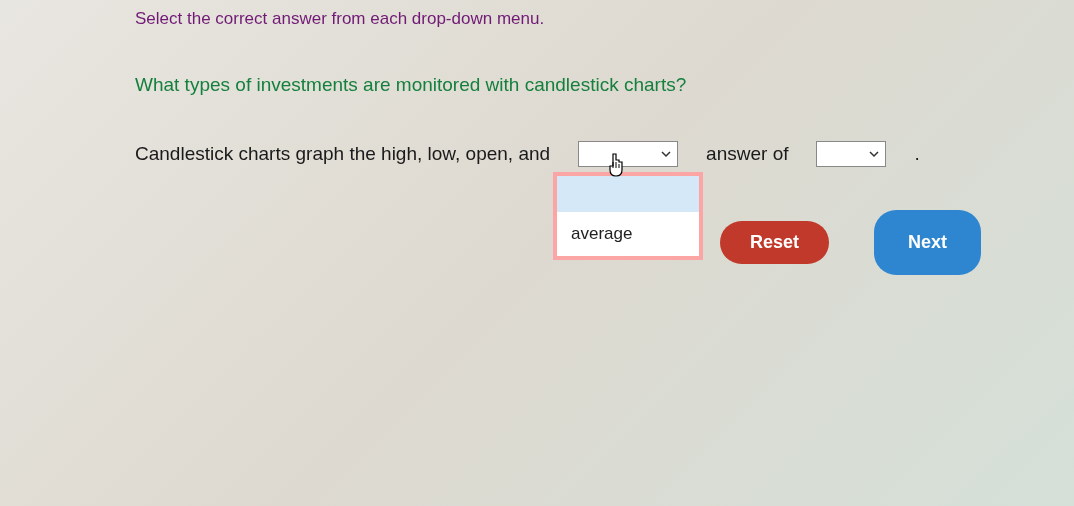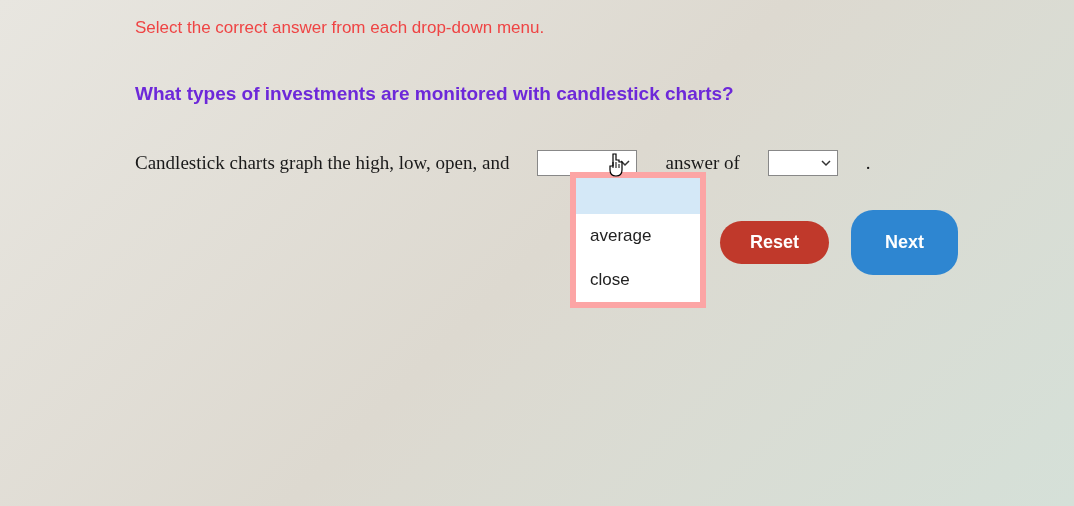--- a/index.html
+++ b/index.html
@@ -11,40 +11,39 @@
       font-family: Arial, Helvetica, sans-serif;
       background: linear-gradient(135deg, #e8e6e0 0%, #ddd9d0 50%, #d5e0d8 100%);
       width: 1074px;
       height: 506px;
       padding: 0 40px;
       position: relative;
       overflow: hidden;
     }
     .instruction {
       font-size: 17px;
-      color: #ef4444;
-      padding-top: 18px;
+      color: #701a75;
+      padding-top: 9px;
       padding-left: 95px;
     }
     .question {
       font-size: 19px;
-      color: #6d28d9;
+      color: #15803d;
       padding-top: 45px;
       padding-left: 95px;
-      font-weight: 700;
+      font-weight: 400;
     }
     .sentence-row {
       display: flex;
       align-items: center;
       padding-top: 45px;
       padding-left: 95px;
       font-size: 19px;
       color: #1a1a1a;
       gap: 28px;
-      font-family: Liberation Serif, serif;
     }
     .dropdown-box {
       width: 100px;
       height: 26px;
       background: #fff;
       border: 1px solid #888;
       position: relative;
       display: inline-flex;
       align-items: center;
       justify-content: flex-end;
@@ -66,43 +65,43 @@
       position: absolute;
       left: 605px;
       top: 152px;
       font-size: 22px;
       color: #000;
       z-index: 20;
       pointer-events: none;
     }
     .dropdown-list {
       position: absolute;
-      left: 570px;
+      left: 553px;
       top: 172px;
-      width: 136px;
+      width: 150px;
       background: #fff;
-      border: 6px solid #fca5a5;
+      border: 4px solid #fca5a5;
       z-index: 15;
     }
     .dropdown-item {
       padding: 12px 14px;
       font-size: 17px;
       color: #222;
       cursor: pointer;
     }
     .dropdown-item.empty {
       height: 36px;
       background: #d4e8f7;
     }
     .buttons-row {
       position: absolute;
       left: 720px;
       top: 210px;
       display: flex;
-      gap: 22px;
+      gap: 45px;
       align-items: center;
     }
     .btn {
       border: none;
       border-radius: 22px;
       padding: 11px 30px;
       font-size: 18px;
       font-weight: bold;
       color: #fff;
       cursor: pointer;
@@ -150,19 +149,18 @@
     <path d="M8 2 L8 14 L5 14 L5 18 Q5 24 11 24 Q17 24 17 18 L17 10 L14 10 L14 8 L11 8 L11 2 Z" fill="#fff" stroke="#000" stroke-width="1.2"></path>
     <line x1="8" y1="10" x2="8" y2="16" stroke="#000" stroke-width="1"></line>
     <line x1="11" y1="10" x2="11" y2="16" stroke="#000" stroke-width="1"></line>
     <line x1="14" y1="12" x2="14" y2="16" stroke="#000" stroke-width="1"></line>
   </svg>
 </div>
 
 <div class="dropdown-list">
   <div class="dropdown-item empty"></div>
   <div class="dropdown-item">average</div>
-  <div class="dropdown-item">close</div>
 </div>
 
 <div class="buttons-row">
   <button class="btn btn-reset">Reset</button>
   <button class="btn btn-next">Next</button>
 </div>
 
 </body></html>

